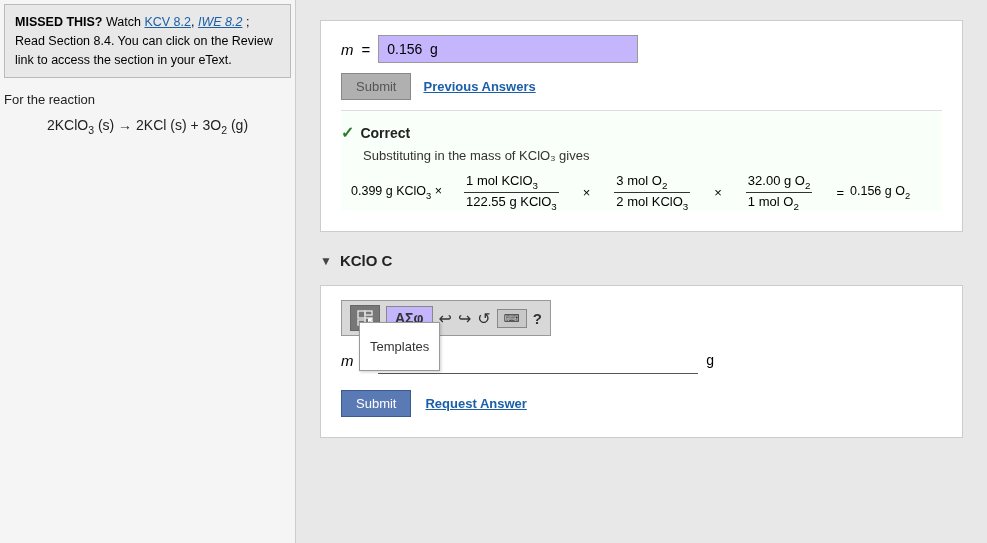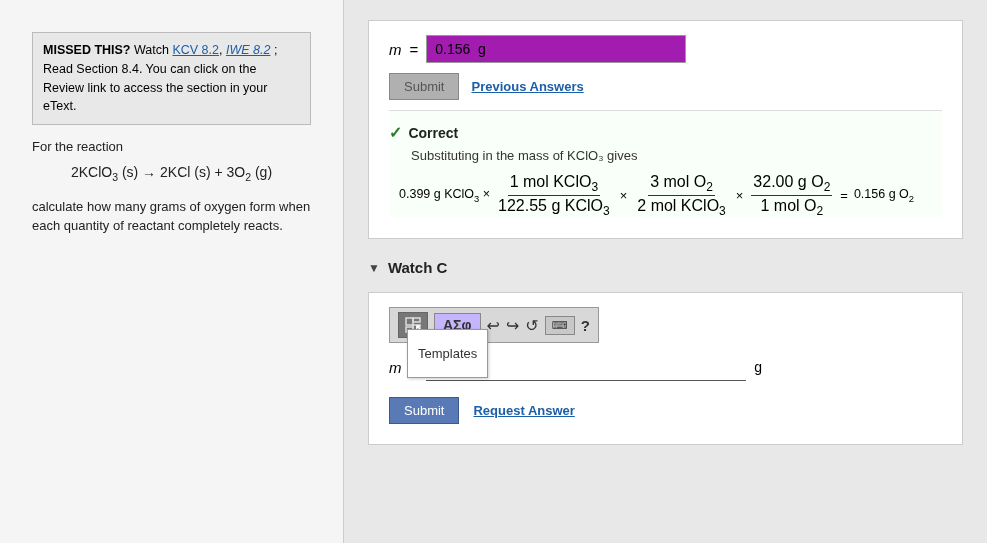--- a/index.html
+++ b/index.html
@@ -7,23 +7,23 @@
       font-family: Arial, sans-serif;
       font-size: 14px;
       background: #d0d0d0;
       display: flex;
       width: 987px;
       min-height: 543px;
     }
 
     
     .left-panel {
-      width: 344px;
+      width: 296px;
       background: #f5f5f5;
-      padding: 32px;
+      padding: 4px;
       border-right: 1px solid #ccc;
       flex-shrink: 0;
     }
 
     .missed-box {
       background: #e8e8e8;
       border: 1px solid #bbb;
       padding: 8px 10px;
       margin-bottom: 14px;
       font-size: 12.5px;
@@ -90,21 +90,21 @@
       font-style: italic;
       font-size: 15px;
       margin-right: 8px;
     }
 
     .answer-input {
       border: 1px solid #999;
       padding: 5px 8px;
       font-size: 14px;
       width: 260px;
-      background: #a21caf;
+      background: #c4b5fd;
     }
 
     .button-row {
       display: flex;
       align-items: center;
       gap: 12px;
       margin-bottom: 10px;
     }
 
     .btn-submit {
@@ -173,23 +173,22 @@
       align-items: center;
       flex-wrap: wrap;
       gap: 4px;
       font-size: 12.5px;
       margin-left: 10px;
     }
 
     .calc-fraction {
       display: inline-flex;
       flex-direction: column;
-      align-items: center;
-      margin: 0 2px;
-      font-size: 16px;
+      margin: 0 18px;
+      font-size: 13px;
     }
 
     .calc-fraction .numer {
       border-bottom: 1px solid #333;
       padding: 0 2px 1px 2px;
       white-space: nowrap;
     }
 
     .calc-fraction .denom {
       padding: 1px 2px 0 2px;
@@ -384,21 +383,20 @@
     <a><em>IWE 8.2</em></a>
     <span>; Read Section 8.4. You can click on the Review link to access the section in your eText.</span>
   </div>
 
   <div class="for-reaction">For the reaction</div>
 
   <div class="reaction-equation">
     2KClO<sub>3</sub> (s) → 2KCl (s) + 3O<sub>2</sub> (g)
   </div>
 
-  <div class="calculate-text">calculate how many grams of oxygen form when each quantity of reactant completely reacts.</div>
 </div>
 
 <div class="right-panel">
 
   <div class="answer-section">
 
     <div class="input-row">
       <span class="var">m</span>
       <span style="margin-right:8px; font-size:15px;">=</span>
       <input class="answer-input" type="text" value="0.156  g" readonly="" style="">
@@ -433,21 +431,21 @@
         </span>
         <span class="equals-sym">=</span>
         <span>0.156 g O<sub>2</sub></span>
       </div>
     </div>
   </div>
 
   <div class="part-c-section">
     <div class="part-header">
       <span class="part-arrow">▼</span>
-      <span class="part-title">Watch C</span>
+      <span class="part-title">KClO C</span>
     </div>
 
     <div class="part-c-content">
 
       
       <div class="math-toolbar-wrapper">
         <div class="math-toolbar">
 
           <div class="toolbar-icon" style="background:#777; position:relative;">
             <svg width="18" height="18" viewBox="0 0 18 18" style="position:absolute;">

